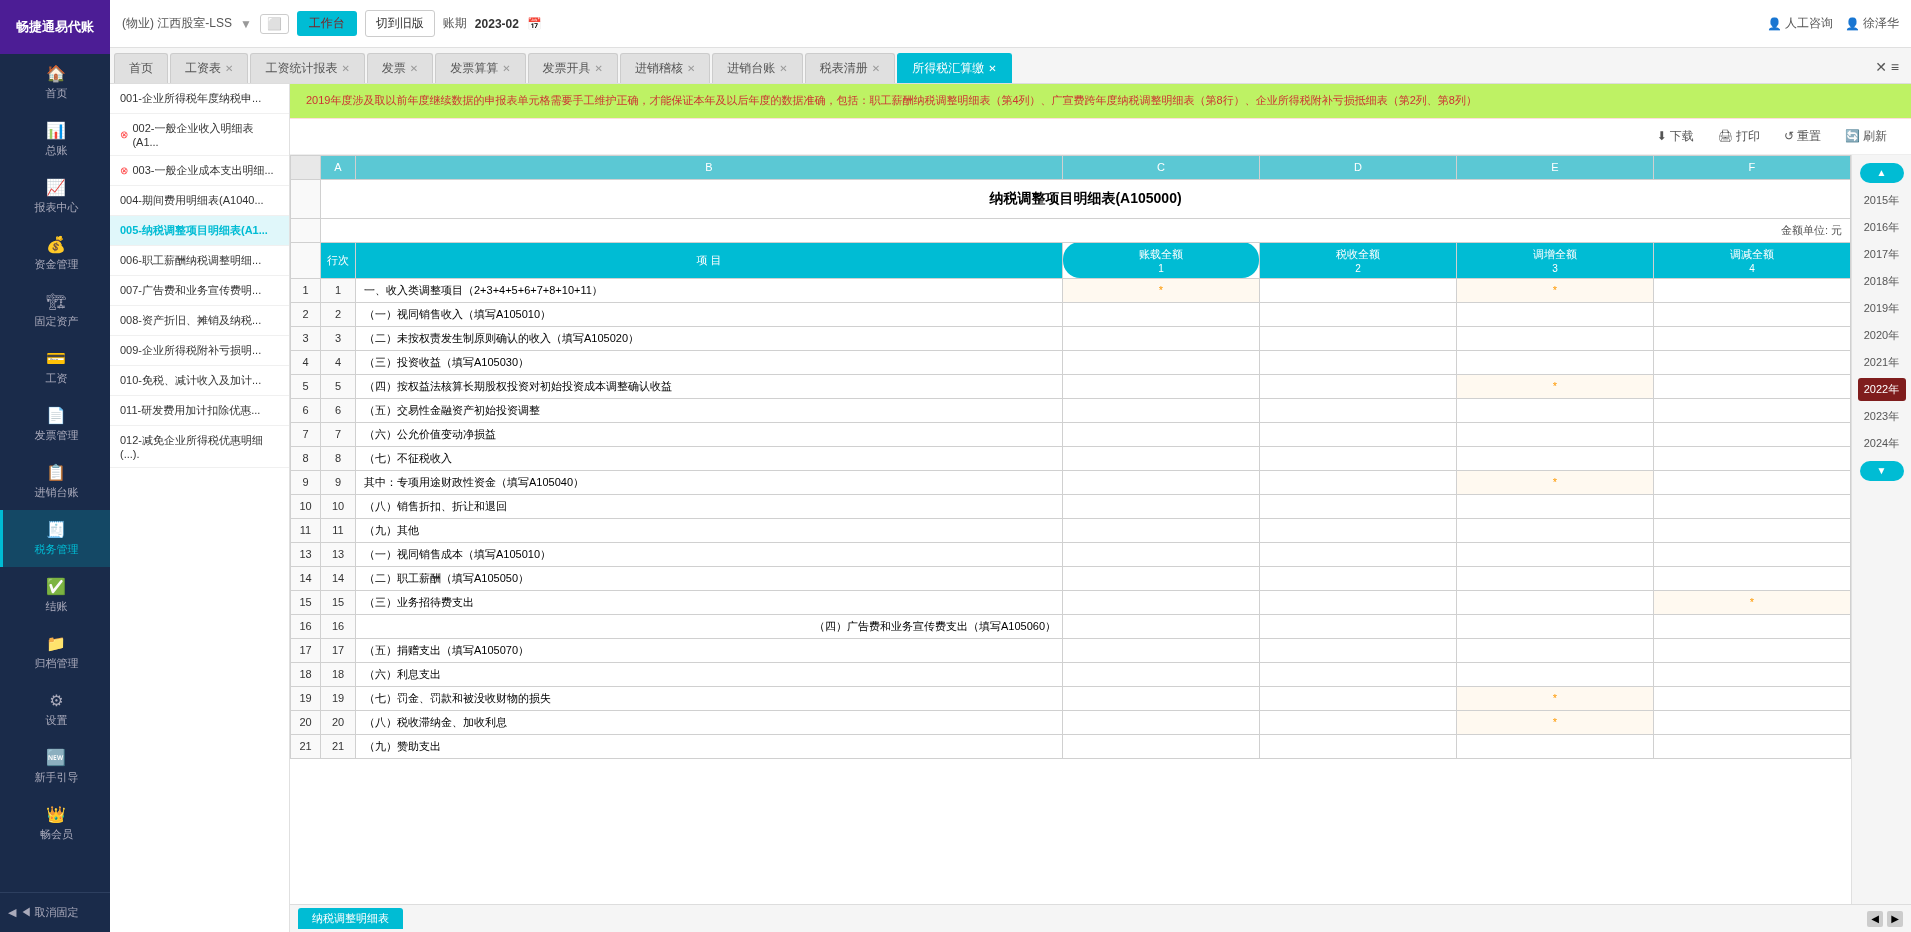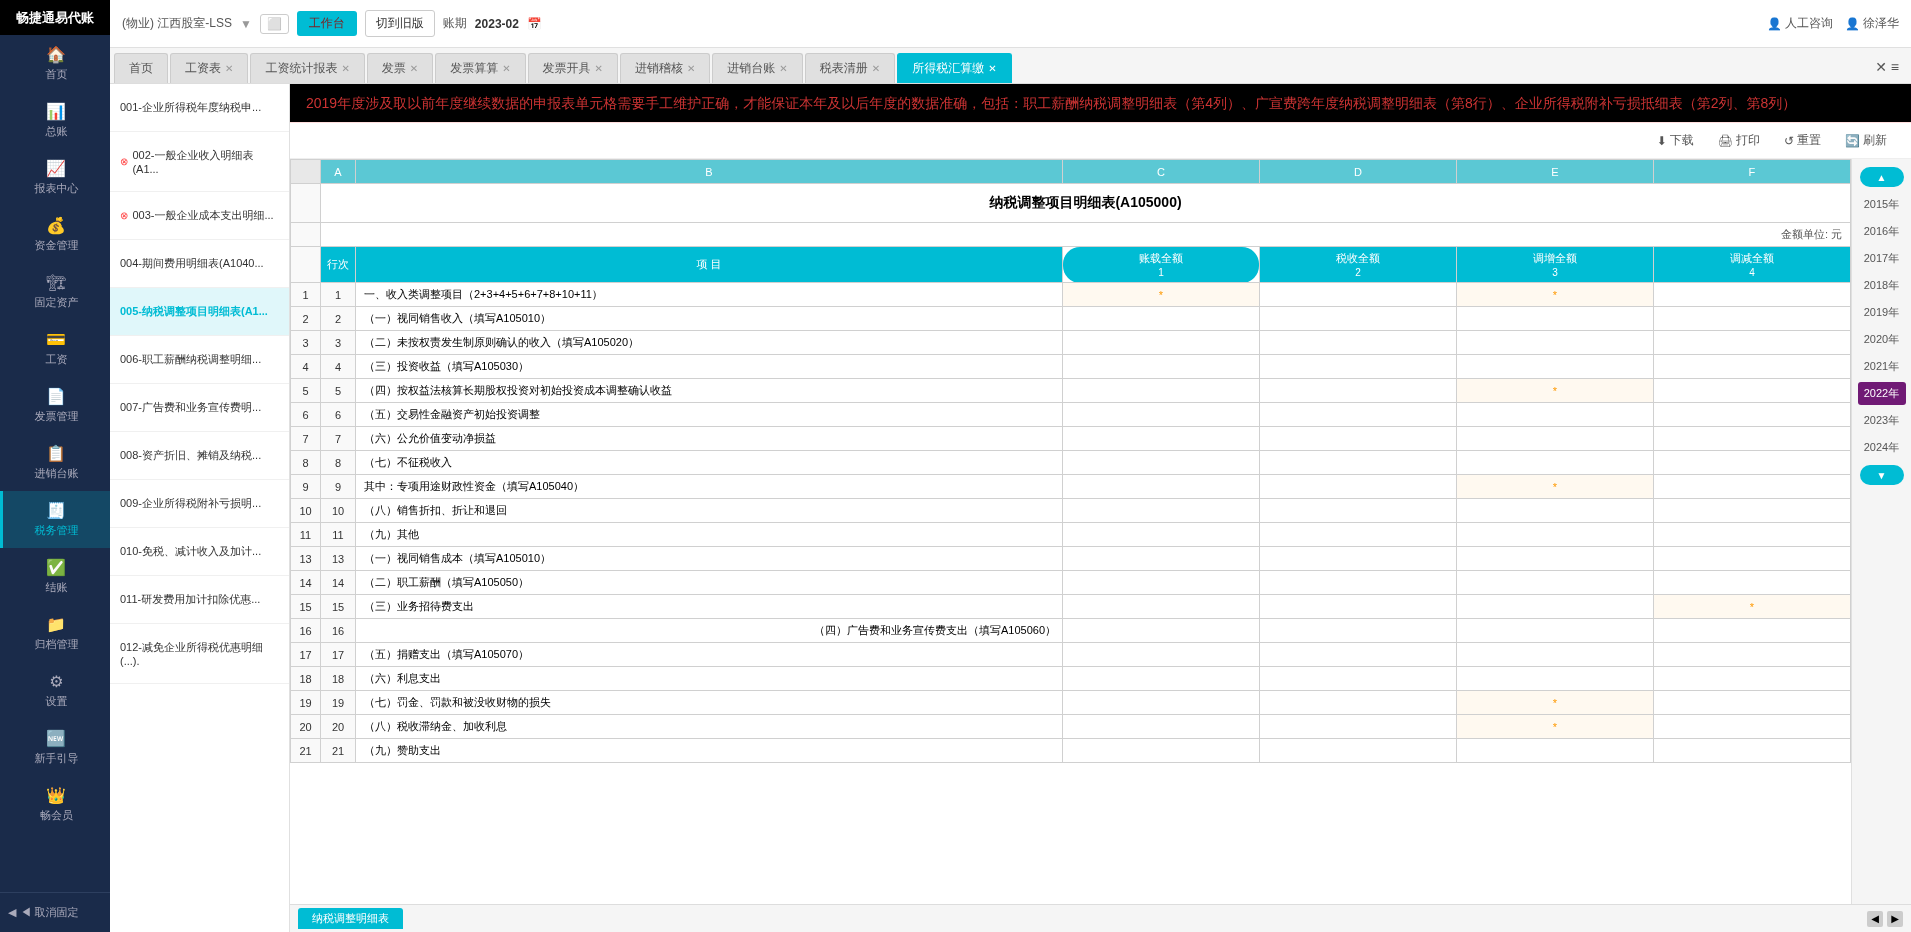--- a/index.html
+++ b/index.html
@@ -1,20 +1,20 @@
 <!DOCTYPE html>
 <html><head>
   <meta charset="utf-8">
   <style>
     * { box-sizing: border-box; margin: 0; padding: 0; }
     body { font-family: 'Microsoft YaHei', Arial, sans-serif; font-size: 12px; background: #f0f2f5; display: flex; height: 932px; overflow: hidden; }
     
     
     .sidebar { width: 110px; background: #1a2b4a; color: #fff; display: flex; flex-direction: column; flex-shrink: 0; height: 100%; }
-    .sidebar-logo { background: #000000; padding: 0 8px; text-align: center; font-size: 13px; font-weight: bold; color: #fff; height: 35px; display: flex; align-items: center; justify-content: center; }
+    .sidebar-logo { background: #4c1d95; padding: 0 8px; text-align: center; font-size: 13px; font-weight: bold; color: #fff; height: 54px; display: flex; align-items: center; justify-content: center; }
     .sidebar-nav { flex: 1; overflow-y: auto; }
     .sidebar-item { display: flex; flex-direction: column; align-items: center; padding: 10px 4px; cursor: pointer; color: #aab; font-size: 11px; gap: 3px; border-left: 3px solid transparent; }
     .sidebar-item.active { background: rgba(0,188,212,0.2); border-left: 3px solid #00bcd4; color: #00bcd4; }
     .sidebar-item .icon { font-size: 16px; }
     .sidebar-bottom { padding: 8px; border-top: 1px solid #2d3f5f; }
     .sidebar-bottom-item { display: flex; align-items: center; gap: 4px; color: #aab; padding: 4px 0; cursor: pointer; font-size: 11px; }
 
     
     .main-area { flex: 1; display: flex; flex-direction: column; overflow: hidden; }
 
@@ -30,38 +30,38 @@
     .tab.active { background: #00bcd4; color: #fff; border-color: #00bcd4; }
     .tab .tab-close { font-size: 10px; color: #999; cursor: pointer; }
     .tab.active .tab-close { color: #fff; }
     .tab-close-main { margin-left: auto; padding: 8px 12px; font-size: 14px; cursor: pointer; color: #555; }
 
     
     .content { flex: 1; display: flex; overflow: hidden; }
 
     
     .left-panel { width: 180px; background: #fff; border-right: 1px solid #e0e0e0; overflow-y: auto; flex-shrink: 0; }
-    .left-panel-item { padding: 16px 10px; cursor: pointer; font-size: 11px; color: #333; border-bottom: 1px solid #f0f0f0; display: flex; align-items: center; gap: 4px; }
+    .left-panel-item { padding: 7px 10px; cursor: pointer; font-size: 11px; color: #333; border-bottom: 1px solid #f0f0f0; display: flex; align-items: center; gap: 4px; }
     .left-panel-item.active { background: #e0f7fa; color: #00bcd4; font-weight: bold; }
     .left-panel-item .err-dot { color: #f44; font-size: 10px; }
 
     
     .right-panel { flex: 1; display: flex; flex-direction: column; overflow: hidden; background: #fff; }
 
     
-    .notice-bar { background: #000000; border-bottom: 1px solid #fdd; padding: 8px 16px; font-size: 14px; color: #c33; line-height: 1.6; flex-shrink: 0; }
+    .notice-bar { background: #bef264; border-bottom: 1px solid #fdd; padding: 8px 16px; font-size: 11px; color: #c33; line-height: 1.6; flex-shrink: 0; }
 
     
     .toolbar { display: flex; align-items: center; gap: 8px; padding: 6px 16px; background: #fff; border-bottom: 1px solid #eee; flex-shrink: 0; }
     .toolbar-btn { display: flex; align-items: center; gap: 3px; color: #555; cursor: pointer; font-size: 12px; padding: 3px 8px; border-radius: 3px; }
 
     
     .year-panel { width: 60px; background: #f5f5f5; border-left: 1px solid #e0e0e0; display: flex; flex-direction: column; align-items: center; padding: 4px 0; overflow-y: auto; flex-shrink: 0; }
     .year-btn { width: 48px; padding: 4px 2px; text-align: center; font-size: 11px; color: #555; cursor: pointer; border-radius: 3px; margin: 2px 0; }
-    .year-btn.active { background: #701a75; color: #fff; }
+    .year-btn.active { background: #7f1d1d; color: #fff; }
     .year-nav { width: 28px; height: 20px; background: #ccc; border-radius: 3px; display: flex; align-items: center; justify-content: center; cursor: pointer; margin: 2px 0; font-size: 10px; }
     .year-nav.up { color: #666; }
 
     
     .table-container { flex: 1; overflow: auto; position: relative; }
     
     table { border-collapse: collapse; font-size: 11px; width: 100%; }
     table th, table td { border: 1px solid #d0d0d0; padding: 4px 6px; white-space: nowrap; }
     .row-num { text-align: center; background: #f9f9f9; color: #333; width: 30px; }
     .col-header { background: #00bcd4; color: #fff; text-align: center; }

